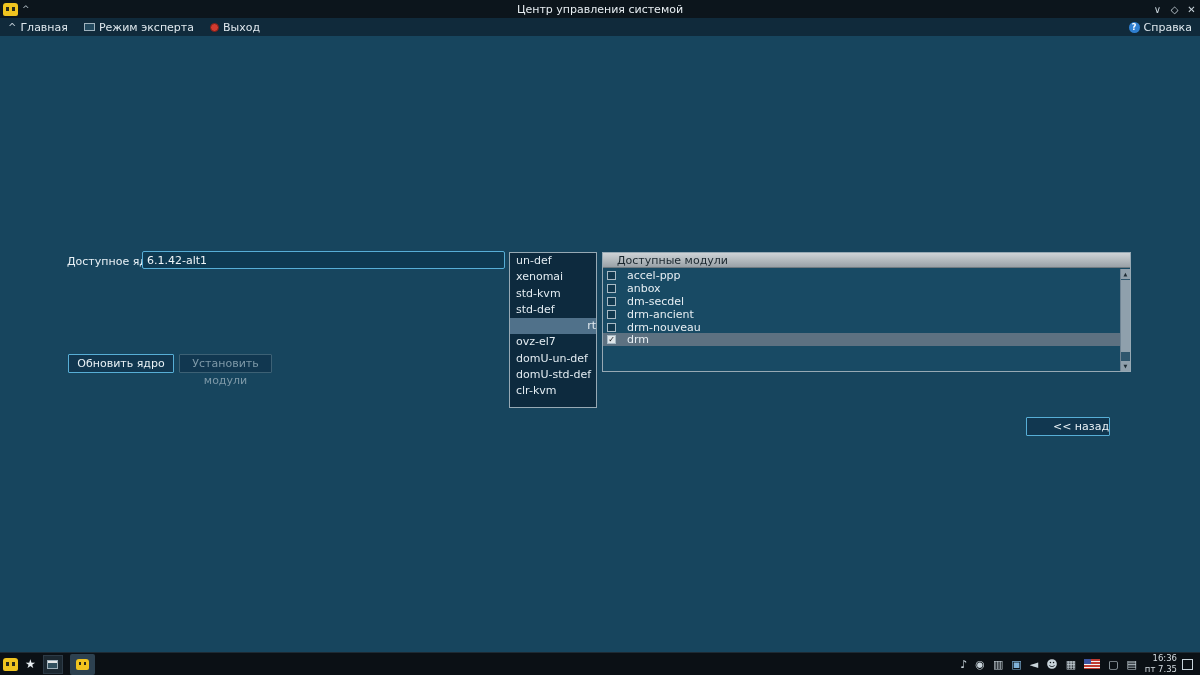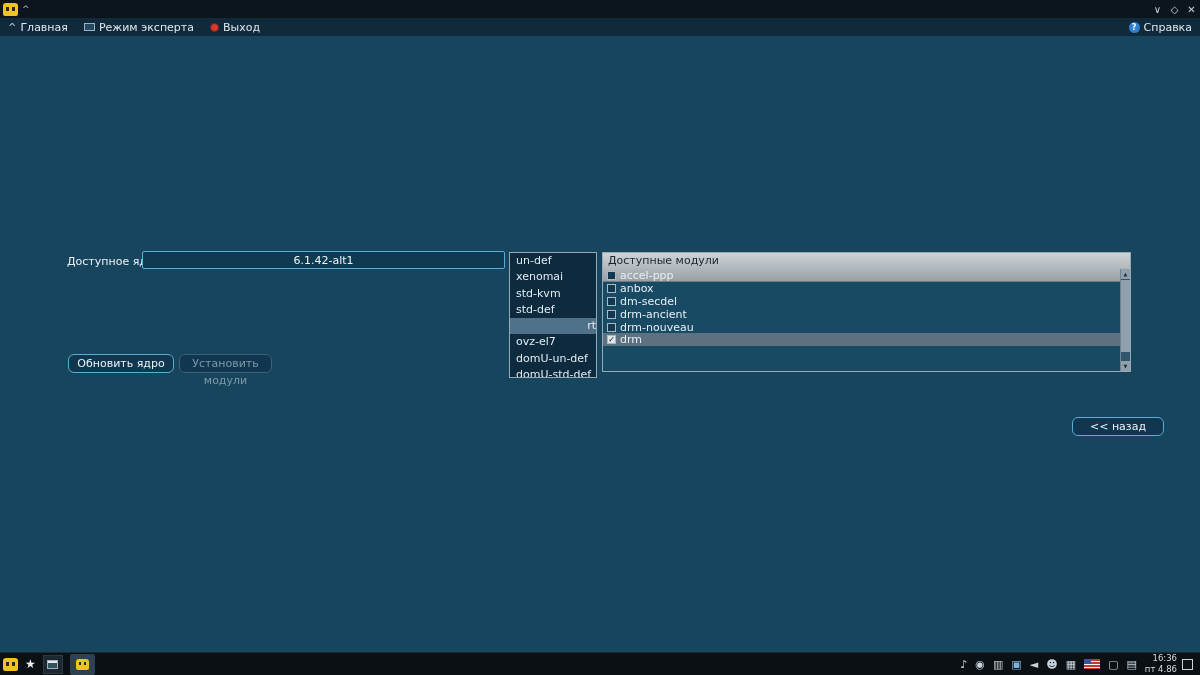--- a/index.html
+++ b/index.html
@@ -55,50 +55,49 @@
   }
   .menu-right { margin-left: auto; }
 
   
   .kernel-label { position: absolute; left: 67px; top: 255px; font-size: 11px; }
   .kernel-input {
     position: absolute; left: 142px; top: 251px; width: 363px; height: 18px;
     background: var(--input-bg, #0e3a52); border: 1px solid var(--accent, #57aed6);
     color: #f0f6f9; font-size: 11px; padding: 0 4px; border-radius: 2px; outline: none;
     font-family: "DejaVu Sans", sans-serif;
-    text-align: center;
   }
   .btn {
     position: absolute; height: 19px; line-height: 17px; text-align: center;
-    background: #113750; border: 1px solid var(--accent, #57aed6); border-radius: 6px;
+    background: #113750; border: 1px solid var(--accent, #57aed6); border-radius: 1px;
     color: #eaf2f6; font-size: 11px; cursor: default;
   }
   .btn-update { left: 68px; top: 354px; width: 106px; }
   .btn-install { left: 179px; top: 354px; width: 93px; border-color: #3d6175; color: #7e99a8; }
-  .btn-back { left: 1072px; top: 417px; width: 92px; }
+  .btn-back { left: 1026px; top: 417px; width: 84px; text-align: right; }
 
   
   .flavour-list {
-    position: absolute; left: 509px; top: 252px; width: 88px; height: 126px;
+    position: absolute; left: 509px; top: 252px; width: 88px; height: 156px;
     background: var(--list-bg, #0d2a3e); border: 1px solid #97a9b4; overflow: hidden;
   }
   .flavour-item { height: 16.3px; line-height: 16.3px; padding-left: 6px; font-size: 11px; color: #e2ebf1; white-space: nowrap; }
   .flavour-item.selected { background: var(--flavour-selection-bg, #50718a); text-align: right; }
 
   
   .modules-list {
     position: absolute; left: 602px; top: 252px; width: 529px; height: 120px;
     background: #184a64; border: 1px solid #97a9b4;
   }
   .modules-header {
-    height: 29px; line-height: 15px; padding-left: 5px; font-size: 11px; color: #19262e;
+    height: 15px; line-height: 15px; padding-left: 14px; font-size: 11px; color: #19262e;
     background: linear-gradient(#ced3d6, #99a1a7); border-bottom: 1px solid #6f7a81;
   }
   .modules-rows { position: absolute; top: 16px; left: 0; right: 10px; bottom: 0; overflow: hidden; }
-  .module-row { height: 12.9px; display: flex; align-items: center; gap: 4px; padding-left: 4px; font-size: 11px; color: #e6eef3; }
+  .module-row { height: 12.9px; display: flex; align-items: center; gap: 11px; padding-left: 4px; font-size: 11px; color: #e6eef3; }
   .module-row.selected { background: var(--module-selection-bg, #5d7181); }
   .checkbox {
     width: 9px; height: 9px; border: 1px solid #a8bac5; background: #11384e;
     font-size: 8px; line-height: 8px; text-align: center; color: #101417; flex: 0 0 auto;
   }
   .checkbox.checked { background: #dfe5e9; }
   .scrollbar {
     position: absolute; top: 16px; right: 0; bottom: 0; width: 10px; background: #2f566d;
     border-left: 1px solid #6f8494;
   }
@@ -139,20 +138,21 @@
   .show-desktop { width: 11px; height: 11px; border: 1px solid #c8d3da; margin: 0 7px 0 5px; }
 </style>
 </head>
 <body style="--main-bg: #17455e; --titlebar-bg: #0c151c; --menubar-bg: #102a3b; --list-bg: #0d2a3e; --input-bg: #0e3a52; --accent: #57aed6; --flavour-selection-bg: #50718a; --module-selection-bg: #5d7181; --taskbar-bg: #0b1015;">
 
 <div class="titlebar">
   <div class="titlebar-left">
     <span class="alt-icon"></span>
     <span class="shade-glyph">^</span>
   </div>
+  <div class="titlebar-title">Центр управления системой</div>
   <div class="titlebar-controls">
     <span class="win-btn">∨</span>
     <span class="win-btn">◇</span>
     <span class="win-btn">✕</span>
   </div>
 </div>
 
 <div class="menubar">
   <div class="menu-item">
     <span class="caret-glyph">^</span>
@@ -245,16 +245,16 @@
       <span class="tray-icon" style="color: rgb(127, 178, 217);">▣</span>
       <span class="tray-icon">◄</span>
       <span class="tray-icon">☻</span>
       <span class="tray-icon">▦</span>
       <span class="flag"></span>
       <span class="tray-icon">▢</span>
       <span class="tray-icon">▤</span>
     </div>
   <div class="clock">
     <div>16:36</div>
-    <div>пт 4.86</div>
+    <div>пт 7.35</div>
   </div>
   <div class="show-desktop"></div>
 </div>
 
 </body></html>

